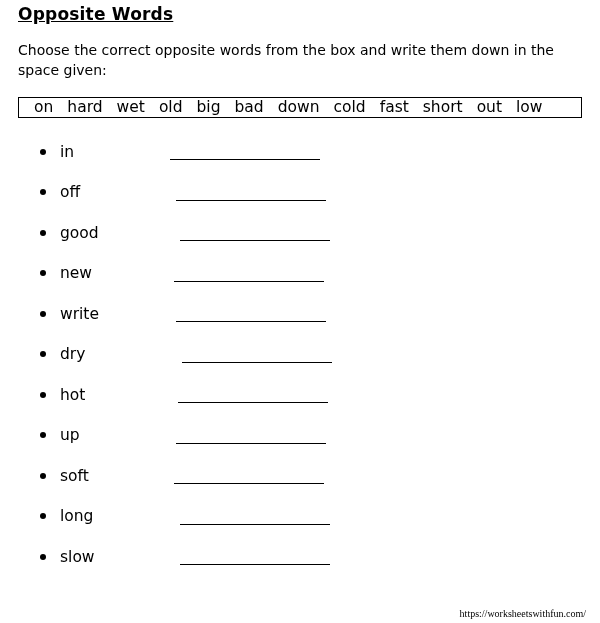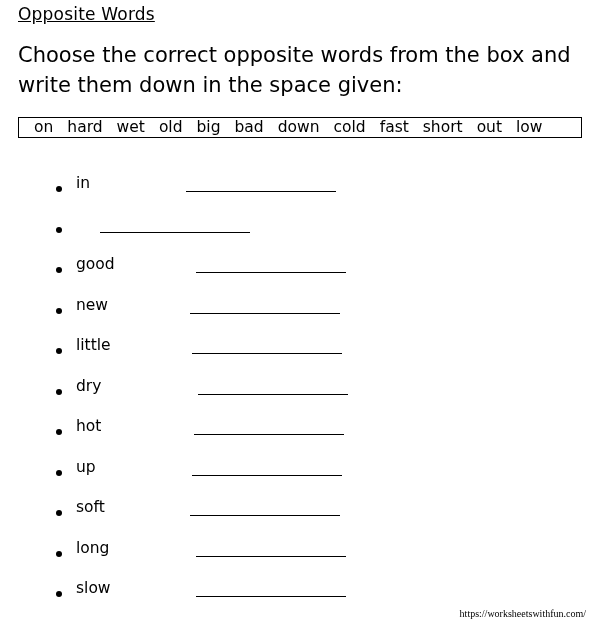--- a/index.html
+++ b/index.html
@@ -17,28 +17,28 @@
   }
   .page {
     position: relative;
     width: 600px;
     height: 623px;
     box-sizing: border-box;
     padding: 0;
   }
   .title {
     font-size: 17px;
-    font-weight: 400;
+    font-weight: 700;
     text-decoration: underline;
     margin: 4px 0 0 18px;
     letter-spacing: 0.2px;
   }
   .instructions {
     margin: 16px 18px 16px 18px;
-    font-size: 21px;
+    font-size: 14px;
     line-height: 1.45;
     max-width: 556px;
   }
   .wordbox {
     margin: 14px 18px 0 18px;
     border: 1.5px solid #000;
     height: 21px;
     display: flex;
     align-items: center;
     box-sizing: border-box;
@@ -49,23 +49,23 @@
     padding: 0 7px;
     white-space: nowrap;
   }
   .items {
     margin: 14px 0 0 0;
     padding: 0;
     list-style: none;
   }
   .item {
     display: flex;
-    align-items: flex-end;
+    align-items: center;
     height: 40.5px;
-    padding-left: 56px;
+    padding-left: 40px;
     box-sizing: border-box;
   }
   .bullet {
     width: 6px;
     height: 6px;
     border-radius: 50%;
     background: #000;
     flex: 0 0 auto;
     margin-right: 14px;
   }
@@ -113,35 +113,36 @@
     </div>
 
   <ul class="items" id="items">
       <li class="item">
         <span class="bullet"></span>
         <span class="word-label">in</span>
         <span class="blank" style="width: 150px; margin-left: 18px;"></span>
       </li>
       <li class="item">
         <span class="bullet"></span>
+        <span class="word-label">off</span>
         <span class="blank" style="width: 150px; margin-left: 24px;"></span>
       </li>
       <li class="item">
         <span class="bullet"></span>
         <span class="word-label">good</span>
         <span class="blank" style="width: 150px; margin-left: 28px;"></span>
       </li>
       <li class="item">
         <span class="bullet"></span>
         <span class="word-label">new</span>
         <span class="blank" style="width: 150px; margin-left: 22px;"></span>
       </li>
       <li class="item">
         <span class="bullet"></span>
-        <span class="word-label">little</span>
+        <span class="word-label">write</span>
         <span class="blank" style="width: 150px; margin-left: 24px;"></span>
       </li>
       <li class="item">
         <span class="bullet"></span>
         <span class="word-label">dry</span>
         <span class="blank" style="width: 150px; margin-left: 30px;"></span>
       </li>
       <li class="item">
         <span class="bullet"></span>
         <span class="word-label">hot</span>

